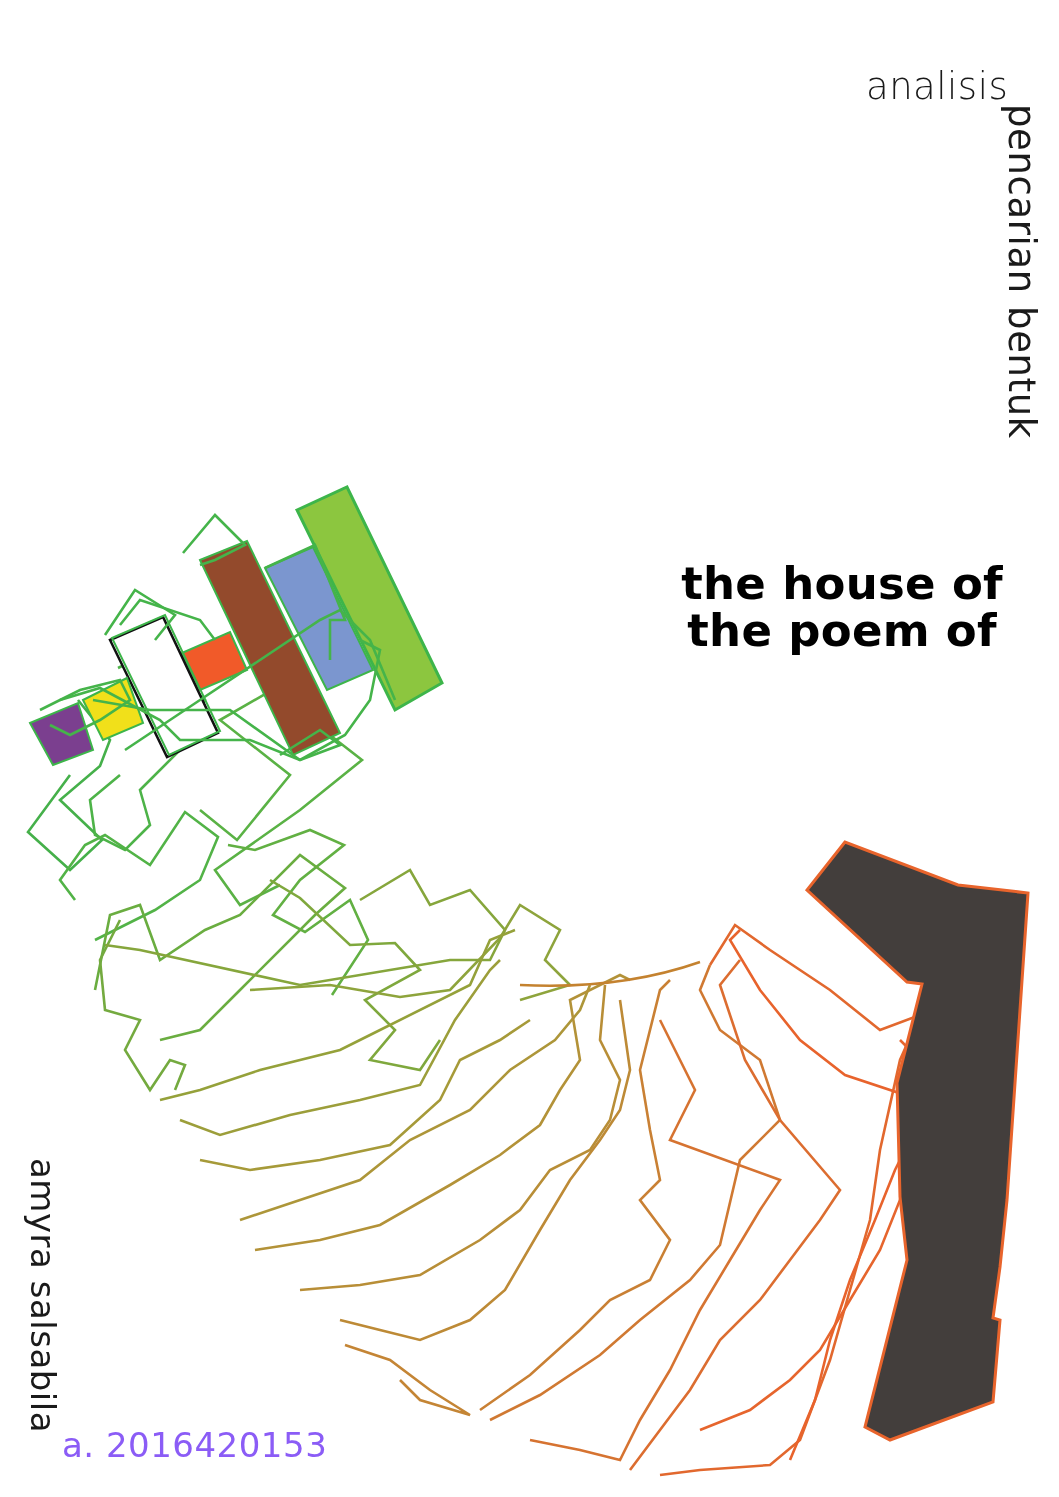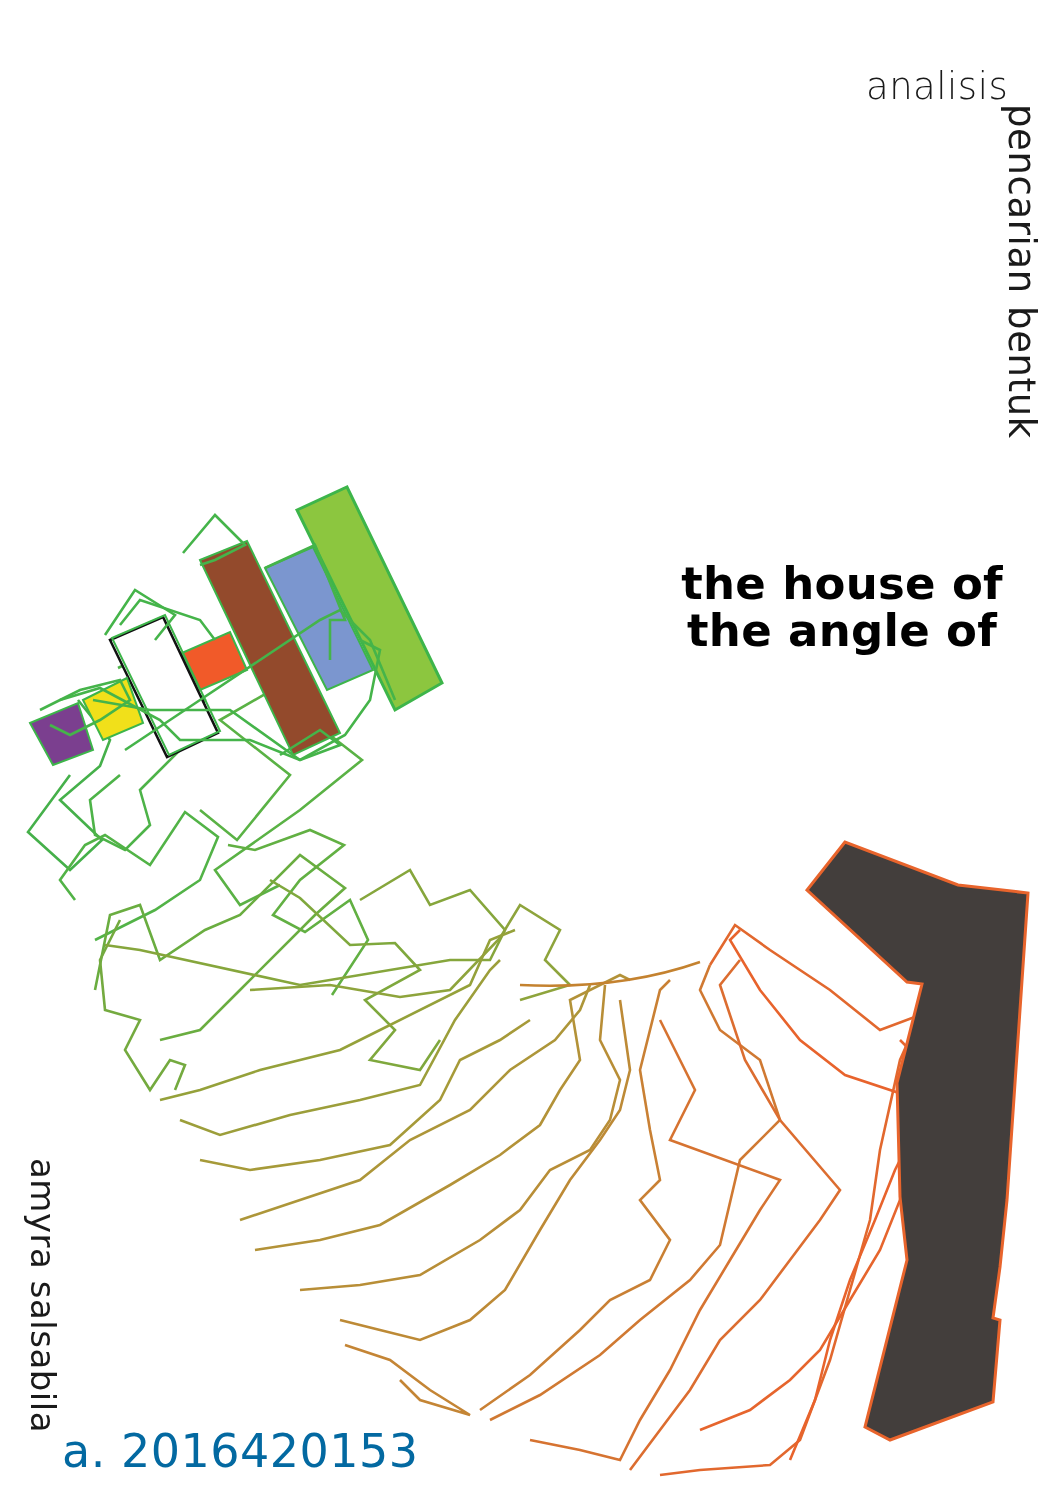--- a/index.html
+++ b/index.html
@@ -3,21 +3,21 @@
   <meta charset="utf-8">
   <style>
     html, body { margin: 0; padding: 0; background: #ffffff; }
     body { width: 1059px; height: 1497px; position: relative; overflow: hidden; font-family: "DejaVu Sans", sans-serif; }
     .art { position: absolute; left: 0; top: 0; width: 1059px; height: 1497px; }
     .t-analisis { position: absolute; left: 866px; top: 68px; font-size: 37px; color: #1a1a1a; letter-spacing: 0.5px; font-weight: 300; line-height: 1; }
     .t-pencarian { position: absolute; left: 1040px; top: 104px; transform-origin: 0 0; transform: rotate(90deg); font-size: 37px; color: #1a1a1a; white-space: nowrap; letter-spacing: 0.6px; line-height: 1; }
     .t-title { position: absolute; right: 56px; top: 560px; text-align: center; font-weight: bold; font-size: 45px; line-height: 47px; color: #000; letter-spacing: 0.3px; }
     .t-title div { white-space: nowrap; }
     .t-author { position: absolute; left: 60px; top: 1158px; transform-origin: 0 0; transform: rotate(90deg); font-size: 34px; color: #1a1a1a; white-space: nowrap; line-height: 1; letter-spacing: 0.5px; }
-    .t-nim { position: absolute; left: 62px; top: 1428px; font-size: 46px; color: #0369a1; white-space: nowrap; letter-spacing: 0.5px; line-height: 1; }
+    .t-nim { position: absolute; left: 62px; top: 1428px; font-size: 34px; color: #8b5cf6; white-space: nowrap; letter-spacing: 0.5px; line-height: 1; }
   </style>
 </head>
 <body>
 
 <svg class="art" viewBox="0 0 1059 1497" xmlns="http://www.w3.org/2000/svg">
   <defs>
     <linearGradient id="fan" x1="0" y1="0" x2="1" y2="0.35">
       <stop offset="0" stop-color="#4fb548"></stop>
       <stop offset="0.35" stop-color="#8fa23a"></stop>
       <stop offset="0.6" stop-color="#c08a38"></stop>
@@ -78,17 +78,17 @@
   </g>
 
   <polygon points="845,842 807,890 907,982 922,984 897,1083 900,1197 907,1260 865,1427 890,1440 993,1402 1000,1320 993,1318 1000,1267 1007,1200 1028,893 958,885" fill="#433e3c" stroke="#e8642c" stroke-width="3"></polygon>
 </svg>
 
 <div class="t-analisis">analisis</div>
 <div class="t-pencarian">pencarian bentuk</div>
 
 <div class="t-title">
   <div>the house of</div>
-  <div>the angle of</div>
+  <div>the poem of</div>
 </div>
 
 <div class="t-author">amyra salsabila</div>
 <div class="t-nim">a. 2016420153</div>
 
 </body></html>

